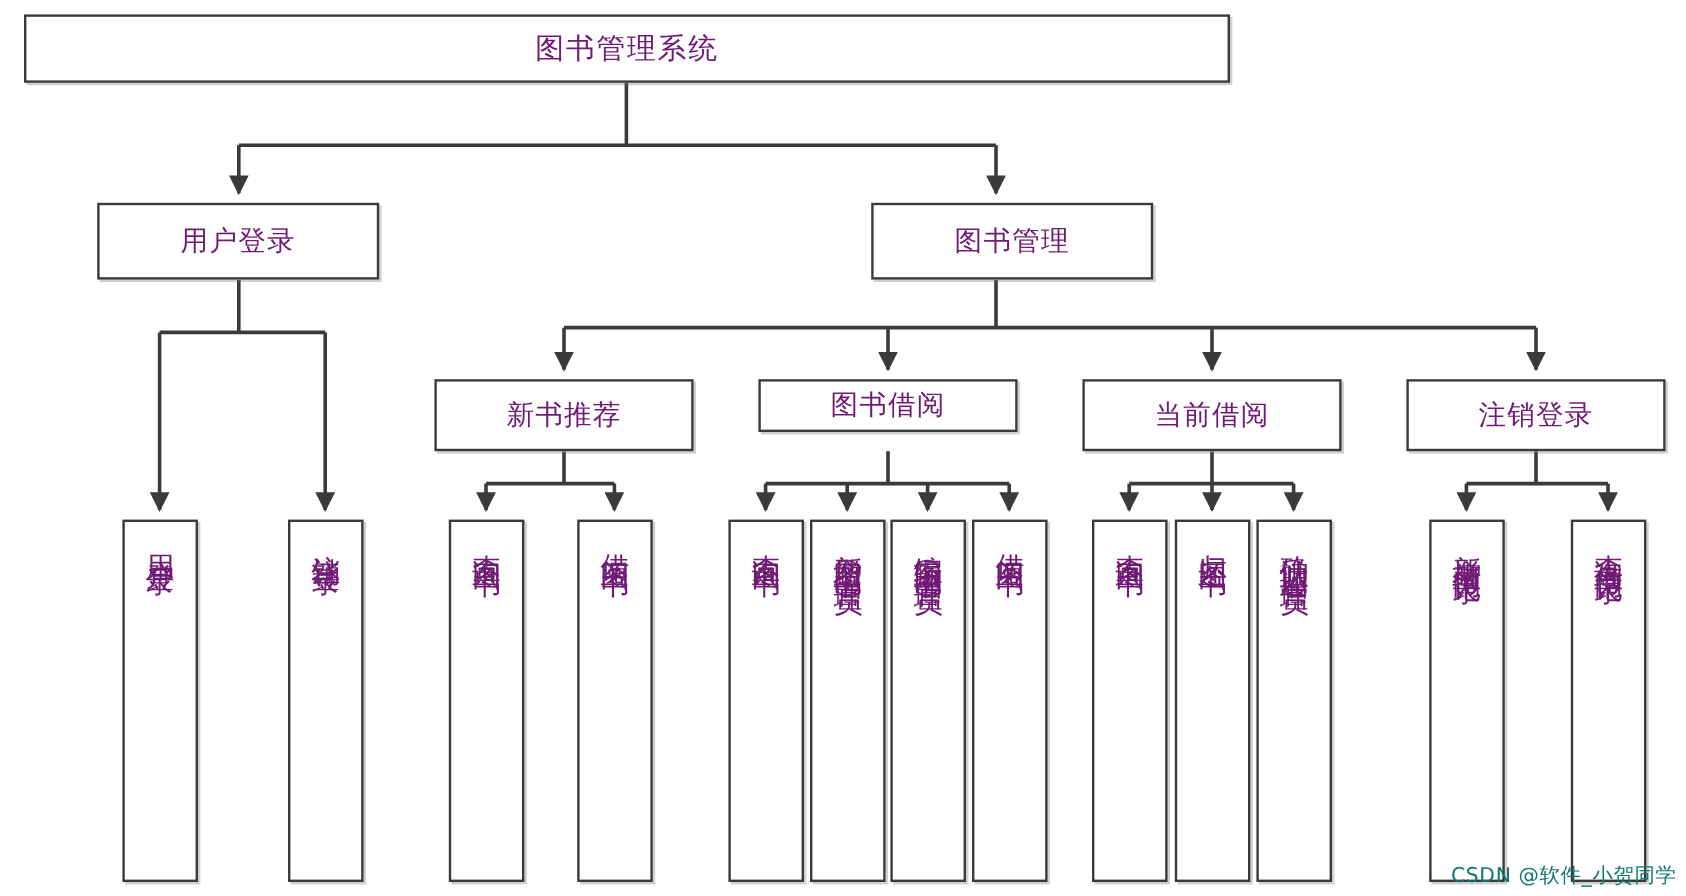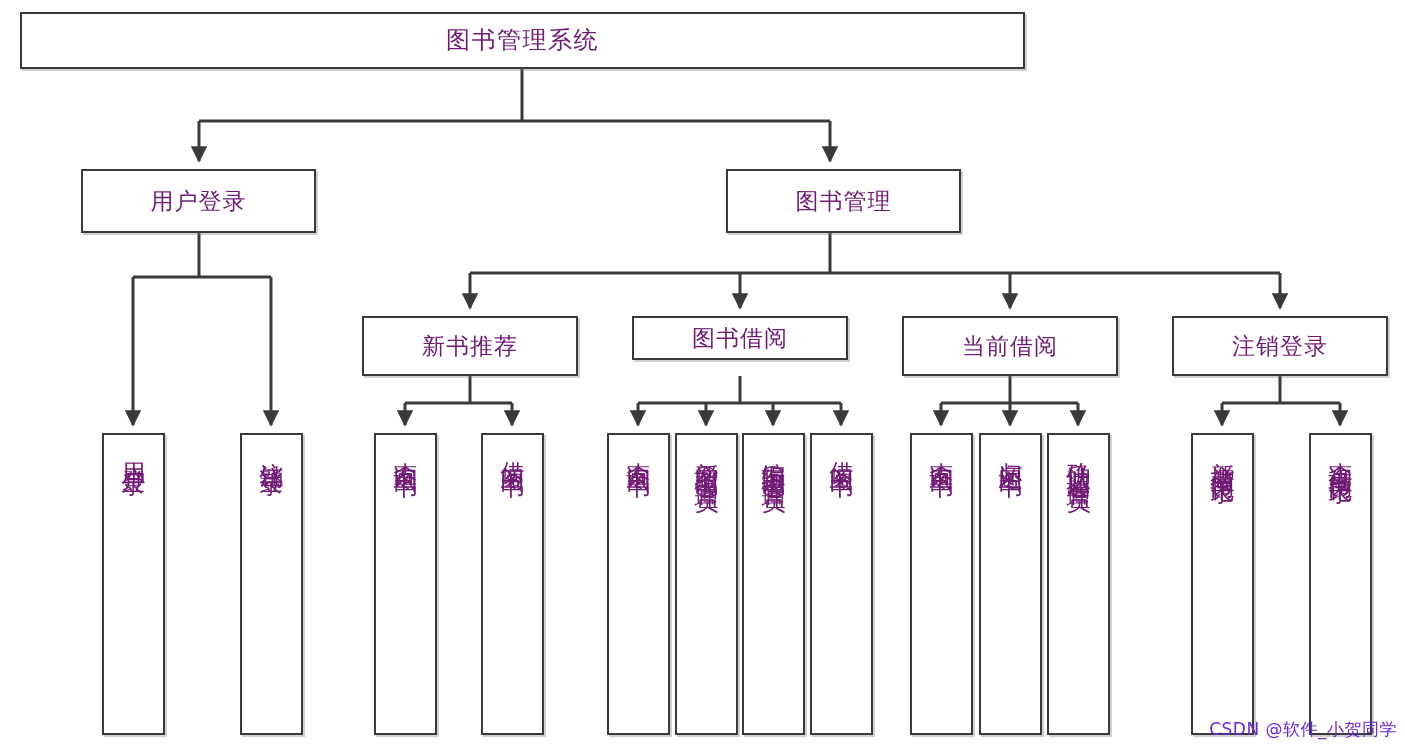--- a/index.html
+++ b/index.html
@@ -38,21 +38,21 @@
     font-size:24px;
     line-height:1.0;
     letter-spacing:4px;
     white-space:nowrap;
   }
   svg.links{position:absolute;left:0;top:0;width:1405px;height:747px;pointer-events:none;}
   .watermark{
     position:absolute;
     right:8px;bottom:6px;
     font-size:17px;
-    color:#6d28d9;
+    color:#0f766e;
     font-family:"DejaVu Sans","Liberation Sans",sans-serif;
     letter-spacing:.5px;
     white-space:nowrap;
   }
 </style>
 </head>
 <body>
 
 <div id="diagram">
 

